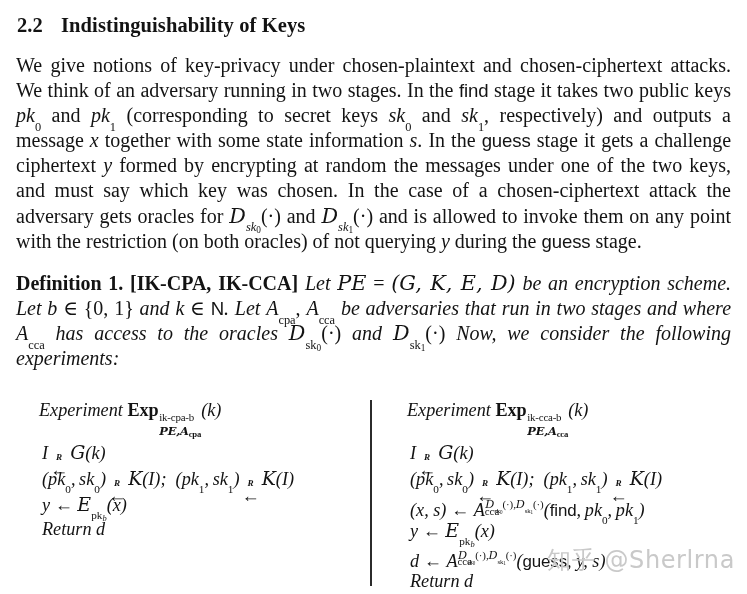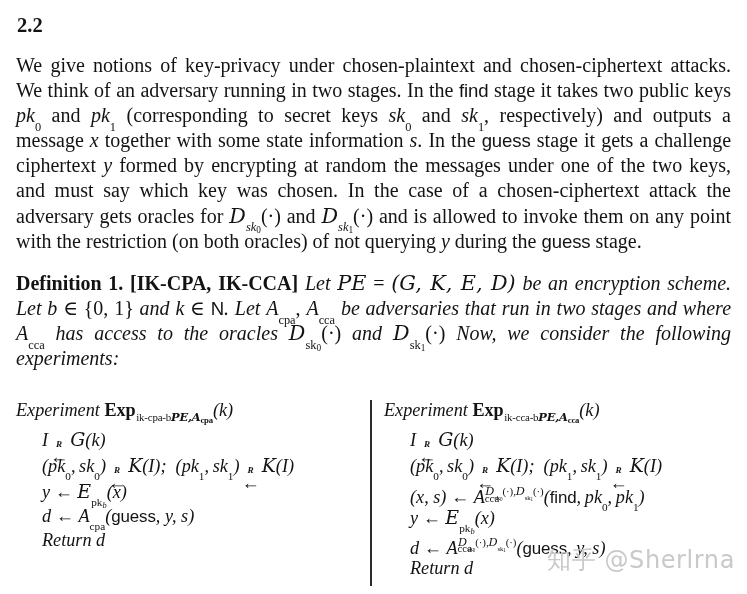--- a/index.html
+++ b/index.html
@@ -95,29 +95,30 @@
     left: 0; top: 2px;
     width: 1.6px;
     height: 186px;
     background: #2b2b2b;
   }
   .exp-title {
     font-style: italic;
     font-size: 18.2px;
     white-space: nowrap;
     line-height: 24px;
+    margin-left: 23px;
   }
   .exp-title .expop {
     font-style: normal;
     font-weight: bold;
     font-family: "Liberation Serif", serif;
   }
   .scripts {
     display: inline-flex;
-    flex-direction: row;
+    flex-direction: column;
     vertical-align: -0.45em;
     line-height: 1;
     font-size: .60em;
     font-style: normal;
     margin-left: .5px;
   }
   .scripts .sup-line { margin-bottom: .30em; letter-spacing: -.2px; }
   .scripts .sub-line { letter-spacing: -.2px; font-weight: bold; }
   .exp-body {
     margin-top: 1px;
@@ -180,20 +181,21 @@
     user-select: none;
   }
 </style>
 </head>
 <body>
 
 <div class="page">
 
   <div class="section-heading">
     <span class="section-num">2.2</span>
+    <span class="section-title">Indistinguishability of Keys</span>
   </div>
 
   <p class="para" id="intro-para"><span>We give notions of key-privacy under chosen-plaintext and chosen-ciphertext attacks. We think of an adversary running in two stages. In the </span><span class="sf">find</span><span> stage it takes two public keys </span><span class="nbsp"><i class="mi">pk</i><sub>0</sub></span><span> and </span><span class="nbsp"><i class="mi">pk</i><sub>1</sub></span><span> (corresponding to secret keys </span><span class="nbsp"><i class="mi">sk</i><sub>0</sub></span><span> and </span><span class="nbsp"><i class="mi">sk</i><sub>1</sub></span><span>, respectively) and outputs a message </span><i class="mi">x</i><span> together with some state information </span><i class="mi">s</i><span>. In the </span><span class="sf">guess</span><span> stage it gets a challenge ciphertext </span><i class="mi">y</i><span> formed by encrypting at random the messages under one of the two keys, and must say which key was chosen. In the case of a chosen-ciphertext attack the adversary gets oracles for </span><span class="nbsp"><span class="cal">D</span><sub><i class="mi">sk</i><span style="font-size:.75em;vertical-align:-.25em">0</span></sub><span>(·)</span></span><span> and </span><span class="nbsp"><span class="cal">D</span><sub><i class="mi">sk</i><span style="font-size:.75em;vertical-align:-.25em">1</span></sub><span>(·)</span></span><span> and is allowed to invoke them on any point with the restriction (on both oracles) of not querying </span><i class="mi">y</i><span> during the </span><span class="sf">guess</span><span> stage.</span></p>
 
   <p class="para it" id="definition-para"><span class="bf up">Definition 1.</span> <span class="bf up">[IK-CPA, IK-CCA]</span> <span>Let </span><span class="cal">PE</span><span class="up"> = </span><span class="cal">(G, K, E, D)</span><span> be an encryption scheme. Let </span><i class="mi">b</i><span class="up"> ∈ </span><span class="up">{0, 1}</span><span> and </span><i class="mi">k</i><span class="up"> ∈ </span><span class="sf up">N</span><span>. Let </span><span class="nbsp"><i class="mi">A</i><sub>cpa</sub></span><span class="up">, </span><span class="nbsp"><i class="mi">A</i><sub>cca</sub></span><span> be adversaries that run in two stages and where </span><span class="nbsp"><i class="mi">A</i><sub>cca</sub></span><span> has access to the oracles </span><span class="nbsp"><span class="cal">D</span><sub><span class="up" style="font-size:1em">sk</span><span class="up" style="font-size:.75em;vertical-align:-.25em">0</span></sub><span class="up">(·)</span></span><span> and </span><span class="nbsp"><span class="cal">D</span><sub><span class="up" style="font-size:1em">sk</span><span class="up" style="font-size:.75em;vertical-align:-.25em">1</span></sub><span class="up">(·)</span></span><span> Now, we consider the following experiments:</span></p>
 
   <div class="experiments">
 
     <div class="exp-col left">
       <div class="exp-title"><span>Experiment</span> <span class="expop">Exp</span><span class="scripts">
@@ -211,21 +213,20 @@
               <span class="rlab">R</span>
               <span class="arr">←</span>
             </span><span class="cal">K</span><i class="mi">(I)</i><span class="mi">;</span>&nbsp; <span class="mi">(</span><i class="mi">pk</i><sub>1</sub><span class="mi">, </span><i class="mi">sk</i><sub>1</sub><span class="mi">)</span><span class="getsR">
               <span class="rlab">R</span>
               <span class="arr">←</span>
             </span><span class="cal">K</span><i class="mi">(I)</i></div>
 
 
         <div class="exp-line"><i class="mi">y</i> <span class="mi">←</span> <span class="cal">E</span><sub><span>pk</span><span style="font-size:.75em;vertical-align:-.25em;font-style:italic">b</span></sub><i class="mi">(x)</i></div>
 
-        <div class="exp-line"><i class="mi">d</i> <span class="mi">←</span> <i class="mi">A</i><sub>cpa</sub><span class="mi">(</span><span class="sf">guess</span><i class="mi">, y, s)</i></div>
 
         <div class="exp-line"><i class="mi">Return d</i></div>
       </div>
     </div>
 
     <div class="exp-col right">
       <div class="exp-title"><span>Experiment</span> <span class="expop">Exp</span><span class="scripts">
             <span class="sup-line">ik-cca-b</span>
             <span class="sub-line"><span class="cal" style="font-size:1.05em">PE,A</span><span style="font-size:.8em;vertical-align:-.25em">cca</span></span>
           </span><span class="up" style="font-style:italic">(k)</span></div>

